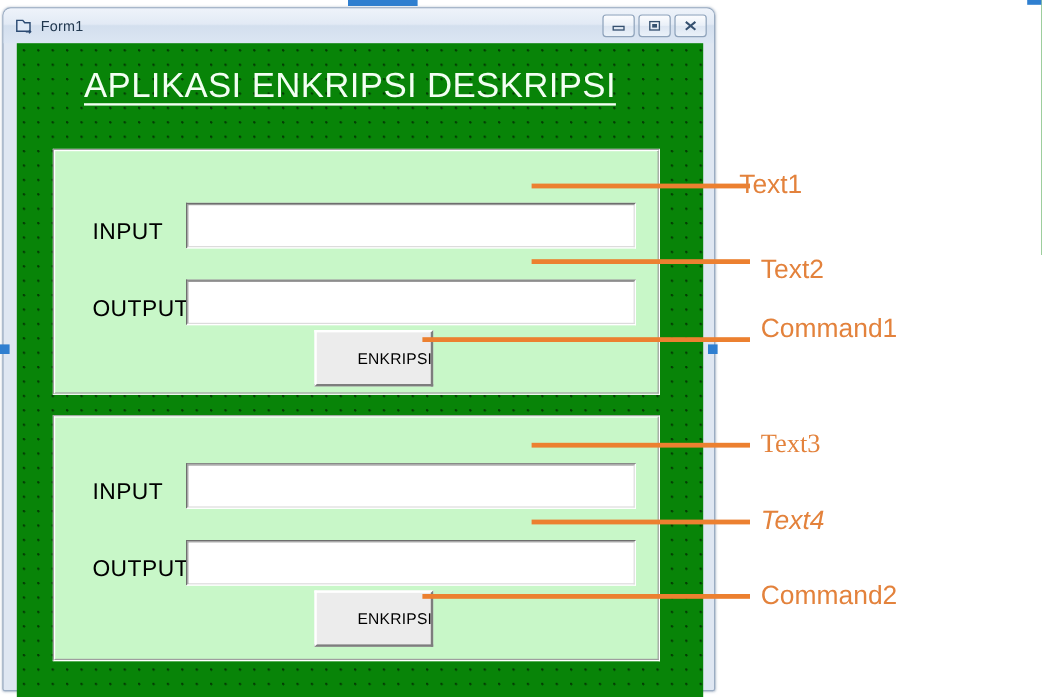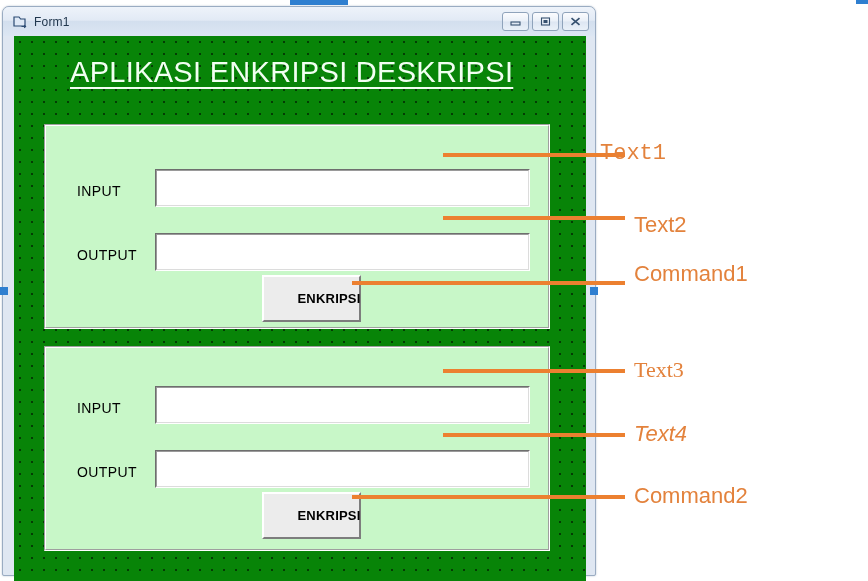--- a/index.html
+++ b/index.html
@@ -70,40 +70,40 @@
     box-sizing:border-box;
   }
   .frame-inner{
     position:absolute;inset:0;
     border-top:1px solid #ffffff;border-left:1px solid #ffffff;
     border-right:1px solid #9f9f9f;border-bottom:1px solid #9f9f9f;
   }
   #frame1{top:88px;height:205px;}
   #frame2{top:310px;height:205px;}
   .fld-label{
-    position:absolute;font-size:14px;color:#000000;letter-spacing:.4px;white-space:nowrap;
+    position:absolute;font-size:19px;color:#000000;letter-spacing:.4px;white-space:nowrap;
   }
   .textbox{
     position:absolute;height:38px;width:375px;background:#ffffff;
     border-top:1px solid #6e6e6e;border-left:1px solid #6e6e6e;
     border-right:1px solid #ffffff;border-bottom:1px solid #ffffff;
     box-sizing:border-box;
   }
   .textbox .tb-in{
     position:absolute;inset:0;
     border-top:1px solid #9a9a9a;border-left:1px solid #9a9a9a;
     border-right:1px solid #dcdcdc;border-bottom:1px solid #dcdcdc;
   }
   .cmd-button{
     position:absolute;width:99px;height:47px;background:#ececec;
     border-top:2px solid #ffffff;border-left:2px solid #ffffff;
     border-right:2px solid #7d7d7d;border-bottom:2px solid #7d7d7d;
     box-sizing:border-box;
     display:flex;align-items:center;justify-content:center;
-    font-size:13px;font-weight:bold;color:#000000;letter-spacing:.2px;padding-left:35px;
+    font-size:13px;font-weight:normal;color:#000000;letter-spacing:.2px;padding-left:35px;
   }
   
   .handle{position:absolute;width:8px;height:8px;background:#2f7fd0;}
   
   .callout-line{
     position:absolute;height:4px;background:#ec8030;
   }
   .callout-label{
     position:absolute;font-size:22px;color:#e3823c;white-space:nowrap;
   }
@@ -181,21 +181,21 @@
       <div class="cmd-button" style="left:217px;top:145px;">ENKRIPSI</div>
     </div>
 
   </div>
 </div>
 
 <div class="handle" style="left:0px;top:287px;"></div>
 <div class="handle" style="left:590px;top:287px;"></div>
 
 <div class="callout-line" style="left:443px;top:153px;width:182px;"></div>
-<div class="callout-label" style="left:600px;top:141px;font-family:Liberation Mono, monospace;">Text1</div>
+<div class="callout-label" style="left:616px;top:141px;">Text1</div>
 
 <div class="callout-line" style="left:443px;top:216px;width:182px;"></div>
 <div class="callout-label" style="left:634px;top:212px;">Text2</div>
 
 <div class="callout-line" style="left:352px;top:281px;width:273px;"></div>
 <div class="callout-label" style="left:634px;top:261px;">Command1</div>
 
 <div class="callout-line" style="left:443px;top:369px;width:182px;"></div>
 <div class="callout-label" style="left:634px;top:357px;font-family:Liberation Serif, serif;">Text3</div>
 

